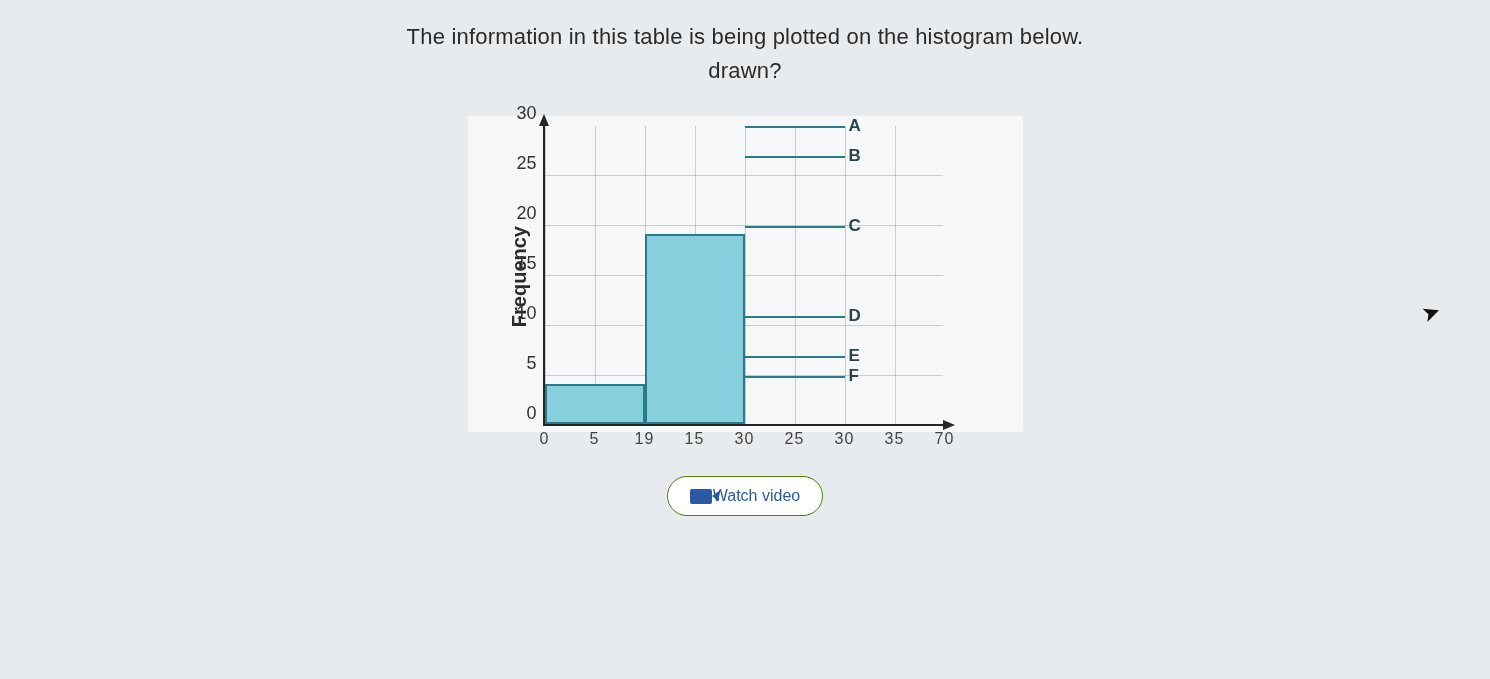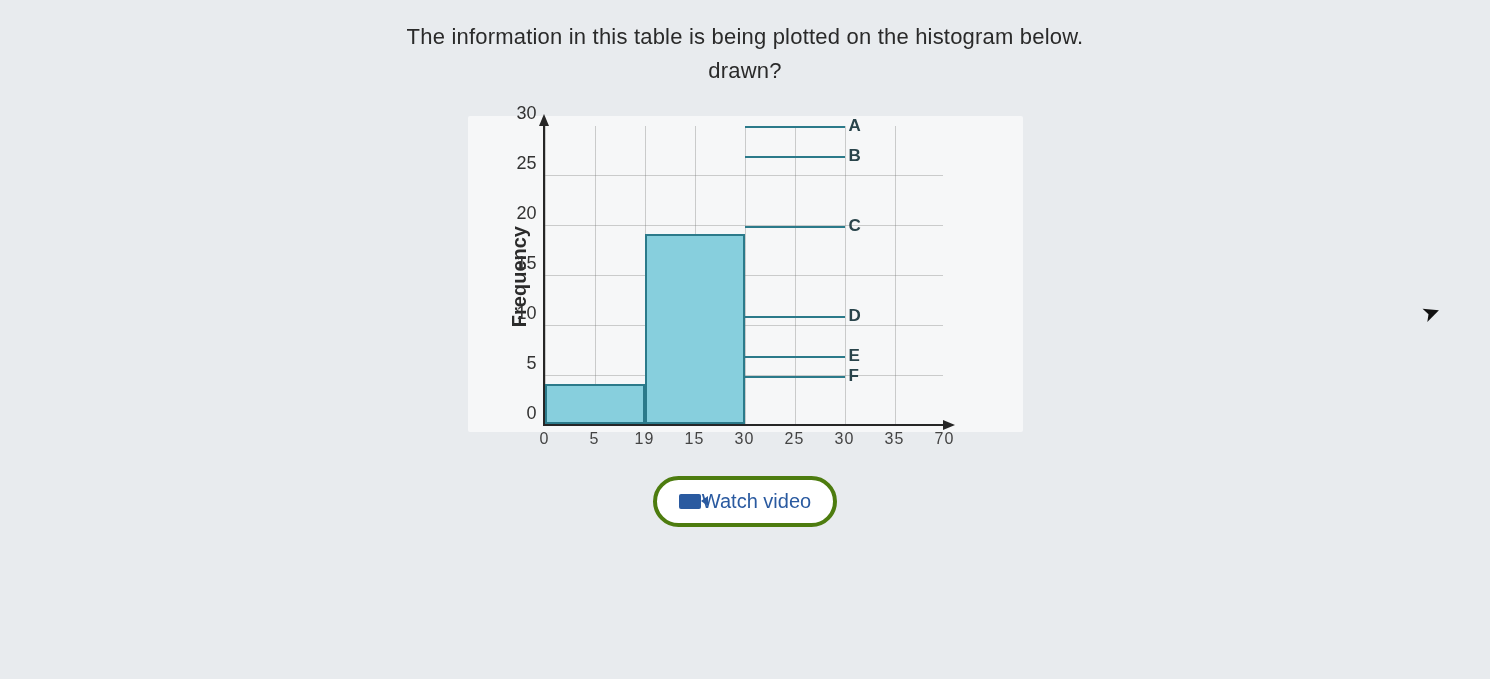--- a/index.html
+++ b/index.html
@@ -125,25 +125,25 @@
     letter-spacing: 1px;
   }
 
   .watch-btn {
     display: flex;
     align-items: center;
     gap: 1px;
     margin: 44px auto 0;
     width: fit-content;
     padding: 10px 22px;
-    border: 4px solid #4d7c0f;
+    border: 1px solid #4d7c0f;
     border-radius: 28px;
     background: #fff;
     color: #2a5aa0;
-    font-size: 20px;
+    font-size: 16px;
     font-weight: 500;
     cursor: pointer;
   }
   .cam-icon {
     width: 22px; height: 15px;
     background: #2a5aa0;
     border-radius: 2px;
     position: relative;
     display: inline-block;
   }

